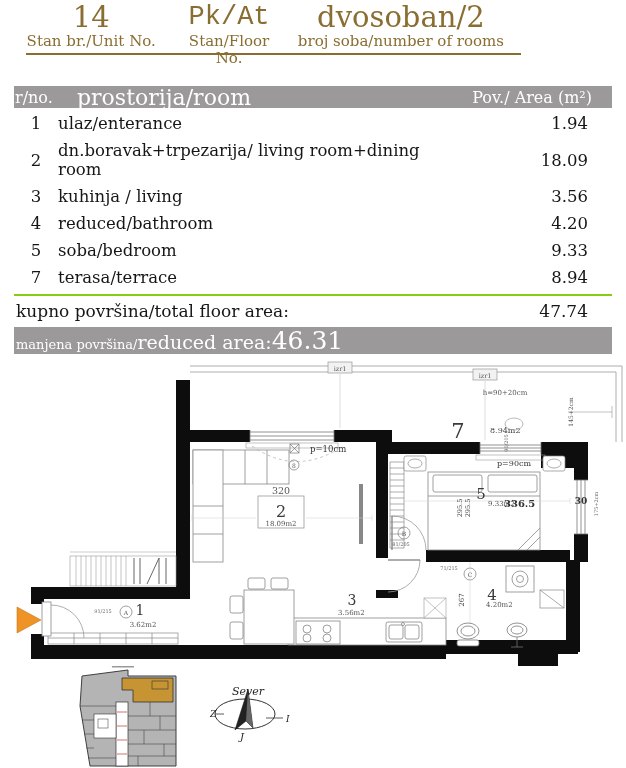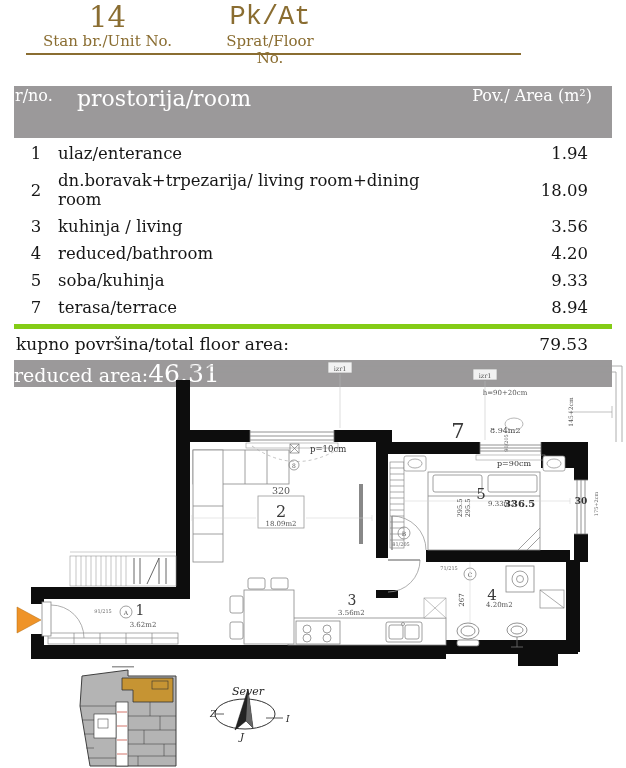--- a/index.html
+++ b/index.html
@@ -9,30 +9,30 @@
   .hdr{position:absolute;top:0;left:0;width:526px;}
   .hdr-inner{display:flex;padding-top:2px;}
   .hcol{text-align:center;color:#8a6d31;}
   .hc1{width:215px;}.hc2{width:110px;}.hc3{width:295px;}
   .hcol .v{font-size:29px;line-height:31px;}
   .hc2 .v{font-size:27px;font-family:Liberation Mono, monospace;}
   .hcol .l{font-size:15px;line-height:17px;}
   .hrule{position:absolute;top:53px;left:26px;right:5px;border-top:2px solid #8a6d31;}
   
   .table{position:absolute;left:14px;top:86px;width:598px;}
-  .thead{background:#9b999a;color:#fff;height:52px;display:flex;align-items:flex-start;}
+  .thead{background:#9b999a;color:#fff;height:22px;display:flex;align-items:center;}
   .th-no{font-size:16px;width:44px;padding-left:1px;}
   .th-room{font-size:22px;margin-left:18px;}
   .th-area{font-size:16px;margin-left:auto;padding-right:20px;}
   .tbody{padding-top:2px;}
   .trow{display:flex;align-items:center;padding:4px 0;font-size:16.5px;}
   .tno{width:44px;text-align:center;flex:none;}
   .troom{width:376px;line-height:19px;flex:none;}
   .tarea{flex:1;text-align:right;padding-right:24px;}
-  .ttotal{display:flex;border-top:5px solid #84cc16;margin-top:3px;padding:5px 0;font-size:17px;}
+  .ttotal{display:flex;border-top:2px solid #84cc16;margin-top:3px;padding:5px 0;font-size:17px;}
   .ttotal .lab{padding-left:2px;}
   .ttotal .val{flex:1;text-align:right;padding-right:24px;}
   .treduced{background:#9b999a;color:#fff;display:flex;align-items:baseline;height:27px;margin-top:1px;}
   .treduced .sr{font-size:13px;padding-left:2px;line-height:27px;}
   .treduced .en{font-size:19px;line-height:27px;}
   .treduced .val{flex:1;font-size:25px;line-height:27px;padding-right:12px;}
   
   .plan{position:absolute;left:0;top:356px;}
   .keyplan{position:absolute;left:72px;top:664px;}
   .compass{position:absolute;left:203px;top:684px;}
@@ -42,21 +42,25 @@
 <body>
 
 <div class="hdr">
   <div class="hdr-inner">
     <div class="hcol hc1">
       <div class="v">14</div>
       <div class="l">Stan br./Unit No.</div>
     </div>
     <div class="hcol hc2">
       <div class="v">Pk/At</div>
-      <div class="l">Sprat/Floor No.</div>
+      <div class="l">Stan/Floor No.</div>
+    </div>
+    <div class="hcol hc3">
+      <div class="v">dvosoban/2</div>
+      <div class="l">broj soba/number of rooms</div>
     </div>
   </div>
   <div class="hrule"></div>
 </div>
 
 <div class="table">
   <div class="thead">
     <div class="th-no">r/no.</div>
     <div class="th-room">prostorija/room</div>
     <div class="th-area">Pov./ Area (m²)</div>
@@ -77,34 +81,35 @@
         <div class="troom">kuhinja / living</div>
         <div class="tarea">3.56</div>
       </div>
       <div class="trow">
         <div class="tno">4</div>
         <div class="troom">reduced/bathroom</div>
         <div class="tarea">4.20</div>
       </div>
       <div class="trow">
         <div class="tno">5</div>
-        <div class="troom">soba/kuhinja</div>
+        <div class="troom">soba/bedroom</div>
         <div class="tarea">9.33</div>
       </div>
       <div class="trow">
         <div class="tno">7</div>
         <div class="troom">terasa/terrace</div>
         <div class="tarea">8.94</div>
       </div>
     </div>
   <div class="ttotal">
     <div class="lab">kupno površina/total floor area:</div>
-    <div class="val">79.53</div>
+    <div class="val">47.74</div>
   </div>
   <div class="treduced">
+    <span class="sr">manjena površina/</span>
     <span class="en"> reduced area:</span>
     <span class="val">46.31</span>
   </div>
 </div>
 
 <svg class="plan" width="626" height="312" viewBox="0 356 626 312">
 
   <g stroke="#999" stroke-width="0.8" fill="none">
     <path d="M190 366 H622 M190 372 H616 M616 372 V442 M622 366 V442"></path>
     <path d="M340 374 V428 M485 381 V440" stroke="#bbb" stroke-width="0.5"></path>

